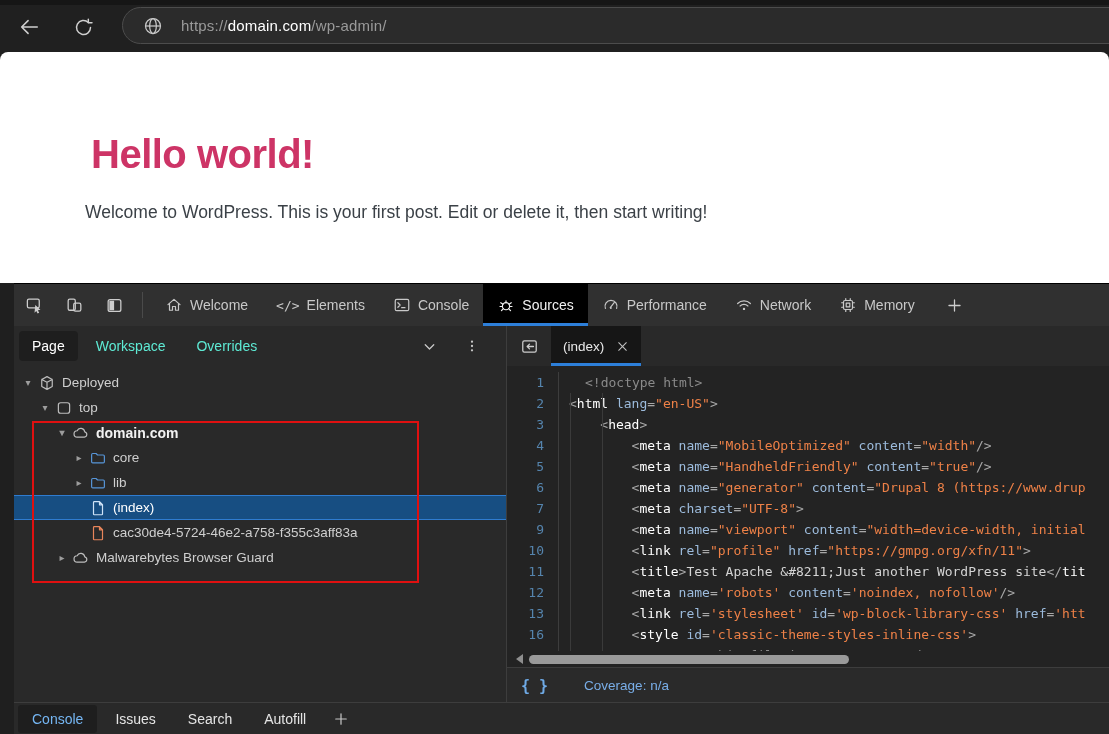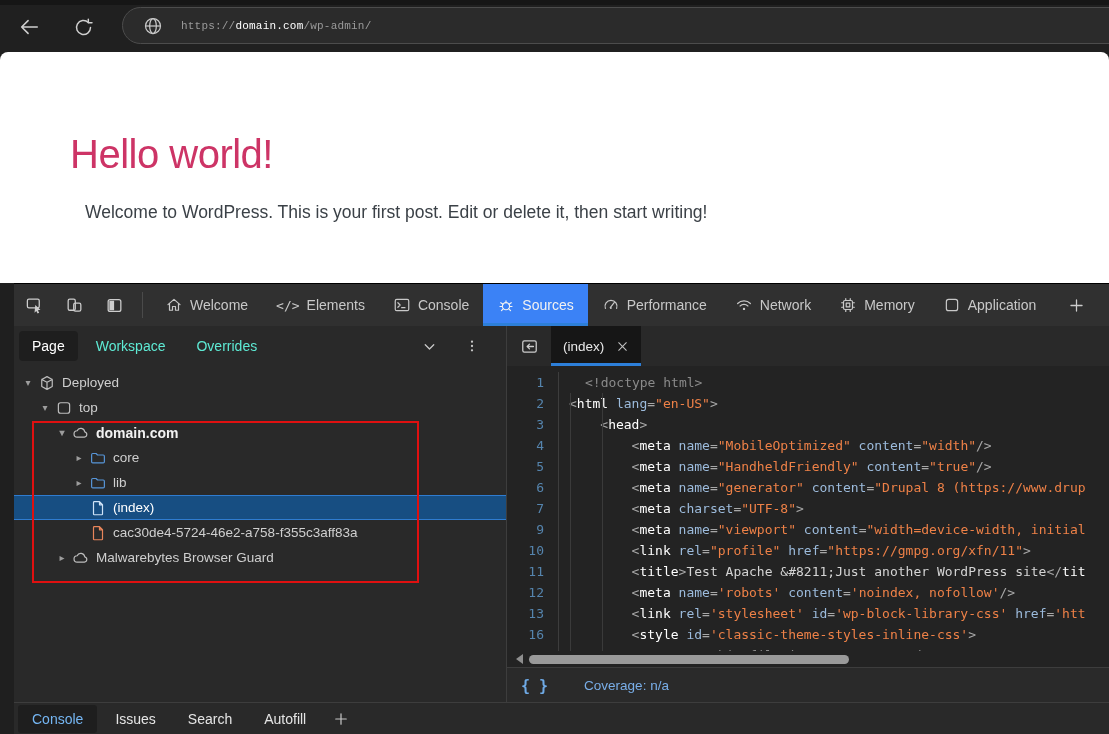--- a/index.html
+++ b/index.html
@@ -7,42 +7,42 @@
     font-family:"Liberation Sans", sans-serif; }
 
   
   #chrome { position:absolute; left:0; top:0; width:1109px; height:52px; background:#202020; }
   #chrome .topstrip { position:absolute; left:0; top:0; width:100%; height:5px; background:#161616; }
   .nav-btn { position:absolute; top:10px; width:34px; height:34px; display:flex; align-items:center;
     justify-content:center; color:#cfcfcf; border-radius:6px; }
   #url-pill { position:absolute; left:122px; top:7px; width:1020px; height:37px; background:#2b2b2b;
     border:1px solid #4c4c4c; border-radius:19px; display:flex; align-items:center; color:#9a9a9a; }
   #url-pill .globe { margin-left:20px; color:#c8c8c8; display:flex; }
-  #url-text { margin-left:18px; font-size:11px; letter-spacing:.2px;font-family:Liberation Mono, monospace; }
+  #url-text { margin-left:18px; font-size:15px; letter-spacing:.2px; }
   #url-text .host { color:#ffffff; }
 
   
   #page { position:absolute; left:0; top:52px; width:1109px; height:231px; background:#ffffff;
     border-radius:8px 8px 0 0; overflow:hidden; }
-  #page h1 { position:absolute; left:70px; top:80px; font-size:40px; font-weight:400; letter-spacing:-.5px; }
+  #page h1 { position:absolute; left:91px; top:80px; font-size:40px; font-weight:700; letter-spacing:-.5px; }
   #page p  { position:absolute; left:85px; top:150px; font-size:17.5px; color:#3b4147; }
 
   
   #devtools { position:absolute; left:14px; top:283px; width:1109px; height:451px; background:#292929;
     border-top:1px solid #000; color:#c9c9c9; }
 
   
   #dt-toolbar { position:absolute; left:0; top:0; width:100%; height:42px; background:#303030;
     display:flex; align-items:stretch; }
   .tool-icon { width:40px; display:flex; align-items:center; justify-content:center; color:#cdcdcd; }
   .tb-sep { width:1px; height:26px; background:#4a4a4a; align-self:center; margin:0 8px; }
   .main-tab { display:flex; align-items:center; gap:7px; padding:0 14px; font-size:14px; color:#c8c8c8;
     position:relative; }
   .main-tab .ticon { display:flex; color:#c8c8c8; }
-  .main-tab.active { background:#3b82f6; color:#f2f2f2; }
+  .main-tab.active { background:#000000; color:#f2f2f2; }
   .main-tab.active .ticon { color:#f2f2f2; }
   .main-tab.active::after { content:""; position:absolute; left:0; right:0; bottom:0; height:3px; background:#2d7fd9; }
   .elements-glyph { font-family:"DejaVu Sans Mono", monospace; font-size:13px; }
 
   
   #dt-row2 { position:absolute; left:0; top:42px; width:100%; height:40px; display:flex; }
   #left-tabs { width:492px; display:flex; align-items:center; position:relative; background:#292929; }
   .panel-tab { padding:7px 13px; margin-left:5px; font-size:14px; color:#5eead4; border-radius:4px; }
   .panel-tab.active { background:#1e1e1e; color:#ffffff; }
   #left-tabs .chev { position:absolute; right:68px; color:#c8c8c8; display:flex; }
@@ -207,28 +207,20 @@
         </div>
         <div class="main-tab">
           <span class="ticon">
             <svg width="18" height="18" viewBox="0 0 24 24" fill="none" stroke="currentColor" stroke-width="1.6" stroke-linecap="round" stroke-linejoin="round">
               <rect x="6" y="6" width="12" height="12" rx="2"></rect>
               <rect x="9.6" y="9.6" width="4.8" height="4.8"></rect>
               <path d="M9 6 V3.5 M15 6 V3.5 M9 18 V20.5 M15 18 V20.5 M6 9 H3.5 M6 15 H3.5 M18 9 H20.5 M18 15 H20.5"></path>
             </svg>
           </span>
           <span>Memory</span>
-        </div>
-        <div class="main-tab">
-          <span class="ticon">
-            <svg width="18" height="18" viewBox="0 0 24 24" fill="none" stroke="currentColor" stroke-width="1.6" stroke-linecap="round" stroke-linejoin="round">
-              <rect x="4.5" y="4.5" width="15" height="15" rx="3"></rect>
-            </svg>
-          </span>
-          <span>Application</span>
         </div>
       </div>
     <div class="tool-icon" style="margin-left:6px;">
       <svg width="19" height="19" viewBox="0 0 24 24" fill="none" stroke="currentColor" stroke-width="1.6" stroke-linecap="round">
           <path d="M12 5 V19 M5 12 H19"></path>
         </svg>
     </div>
   </div>
 
   <div id="dt-row2">

